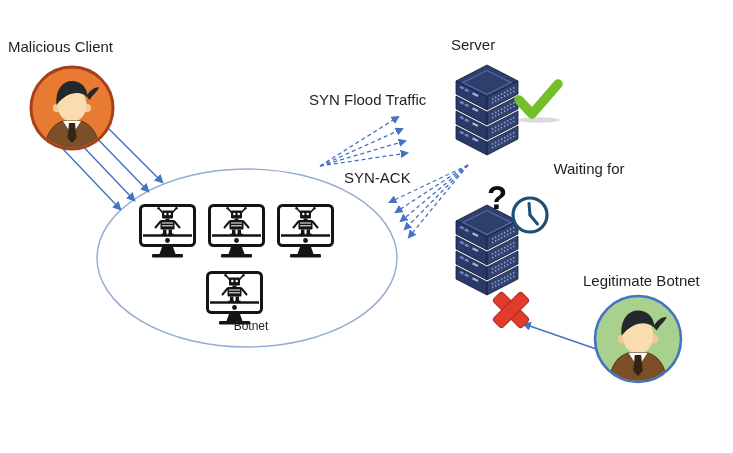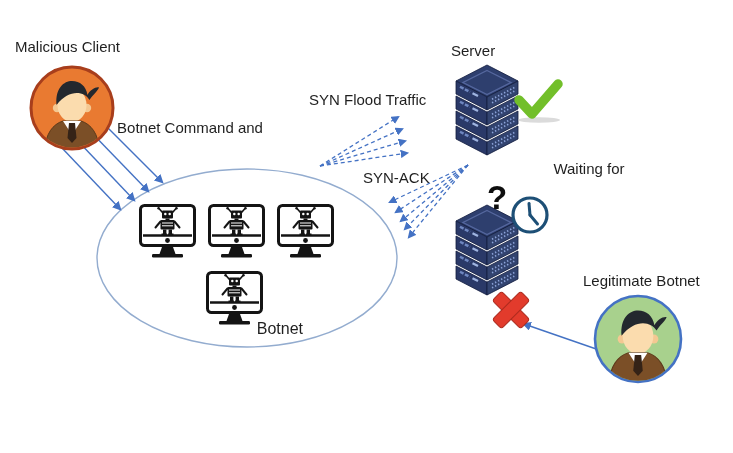--- a/index.html
+++ b/index.html
@@ -8,21 +8,21 @@
     --legit-bg:#A8D18D; --legit-border:#4472C4;
     --server-left:#2A3968; --server-right:#32436F; --server-top:#2E3F6E;
     --check-green:#72BF2A; --x-red:#E23B2C; --clock-blue:#1D4F76;
   }
   html,body{margin:0;padding:0;background:#fff;}
   .canvas{position:relative;width:733px;height:453px;background:#fff;overflow:hidden;
           font-family:"Liberation Sans",sans-serif;}
   .canvas svg{position:absolute;left:0;top:0;}
   .label{position:absolute;font-size:15px;line-height:1.25;color:var(--text);white-space:nowrap;}
   .center{text-align:center;white-space:normal;}
-  .botnet-label{font-size:16px;text-align:right;}
+  .botnet-label{font-size:12px;}
   .qmark{position:absolute;font-size:33px;font-weight:700;color:#0E0E0E;line-height:1;}
   
   .c-ellipse{fill:none;stroke:var(--ellipse-stroke);stroke-width:1.4;}
   .c-arrow{stroke:var(--arrow-blue);fill:none;stroke-width:1.4;}
   .c-arrow.dash{stroke-dasharray:4 3;stroke-width:1.3;}
   .c-arrow-fill{fill:var(--arrow-blue);}
   .srv-top{fill:var(--server-top);} .srv-left{fill:var(--server-left);} .srv-right{fill:var(--server-right);}
   .srv-edge{stroke:#121C3E;stroke-width:.8;stroke-linejoin:round;}
   .srv-inner{fill:none;stroke:#55679E;stroke-width:1.3;}
   .srv-dots{stroke:#8BA2D8;stroke-width:1.7;stroke-dasharray:1.4 2;fill:none;}
@@ -180,31 +180,30 @@
     </g>
 
     <g transform="translate(638,339)">
       <circle r="43" class="av-legit"></circle>
       <g clip-path="url(#avclip)" transform="scale(1.06)">
           <use href="#person-def"></use>
         </g>
     </g>
   </svg>
 
-  <div class="label" style="left:15px;top:38px">Malicious Client</div>
+  <div class="label" style="left:8px;top:38px">Malicious Client</div>
 
   <div class="label center" style="left:112px;top:119px;width:156px">
-    <div>Botnet Command and</div>
   </div>
 
   <div class="label" style="left:309px;top:91px">SYN Flood Traffic</div>
 
-  <div class="label" style="left:363px;top:169px">SYN-ACK</div>
-
-  <div class="label" style="left:451px;top:42px">Server</div>
+  <div class="label" style="left:344px;top:169px">SYN-ACK</div>
+
+  <div class="label" style="left:451px;top:36px">Server</div>
 
   <div class="label center" style="left:533px;top:160px;width:112px">
     <div>Waiting for</div>
   </div>
 
   <div class="qmark" style="left:487px;top:181px">?</div>
 
   <div class="label center botnet-label" style="left:199px;top:319px;width:104px">Botnet</div>
 
   <div class="label" style="left:583px;top:272px">Legitimate Botnet</div>

